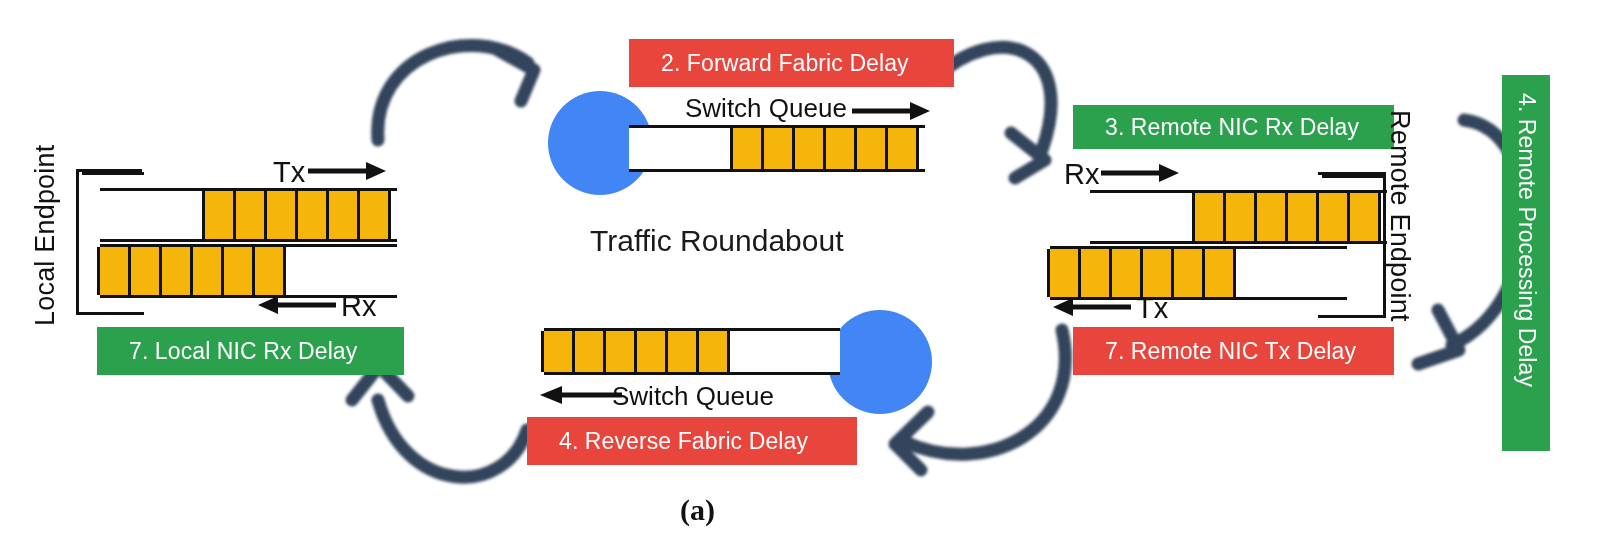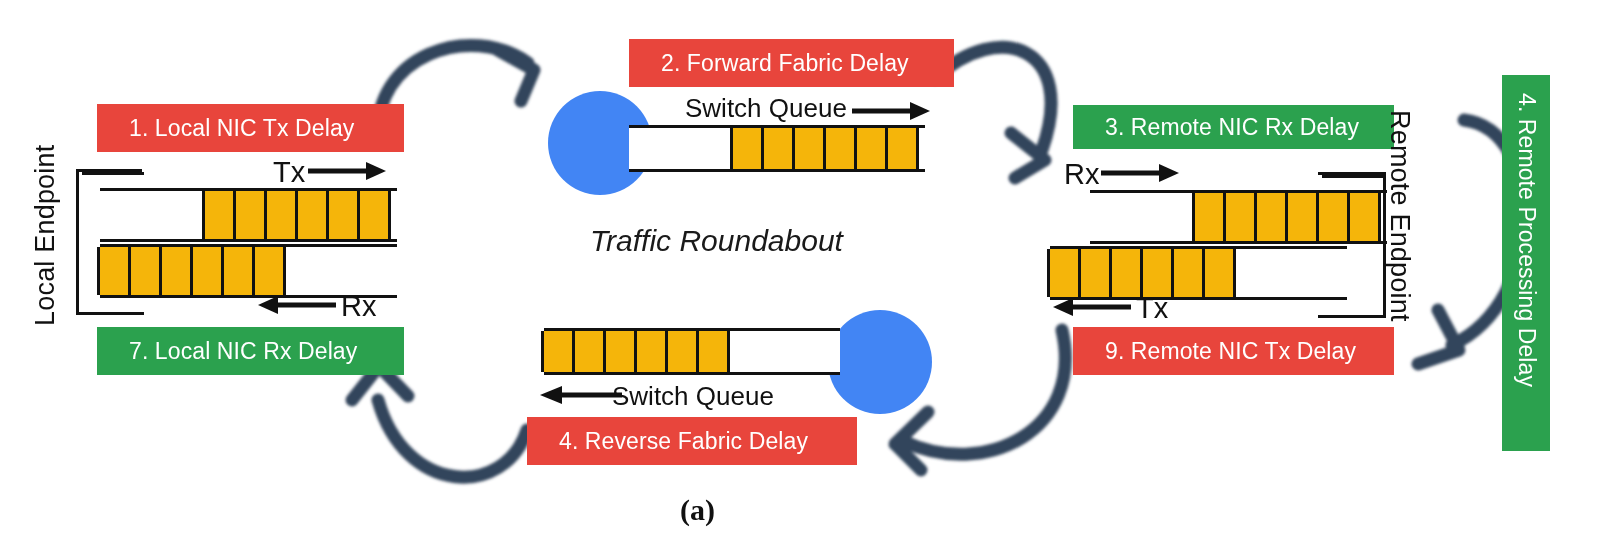--- a/index.html
+++ b/index.html
@@ -86,23 +86,20 @@
       </g>
     </g>
   </svg>
 
   <div class="vtext up" style="left:30px;top:108px;height:218px;">Local Endpoint</div>
 
   <div class="bracket" style="left:76px;top:169px;width:66px;height:146px;"></div>
   <div class="hline" style="left:82px;top:172px;width:62px;"></div>
   <div class="hline" style="left:82px;top:312px;width:62px;"></div>
 
-  <div class="lbl red" style="left:97px;top:104px;width:275px;height:48px;">
-    <span>1. Local NIC Tx Delay</span>
-  </div>
 
   <div class="small" style="left:273px;top:156px;">Tx</div>
   <svg style="position:absolute;left:308px;top:160px;width:78px;height:22px;" viewBox="0 0 78 22">
     <line x1="0" y1="11" x2="60" y2="11" stroke="#111" stroke-width="5"></line>
     <polygon points="58,2 78,11 58,20" fill="#111"></polygon>
   </svg>
 
   <div class="queue" style="left:100px;top:188px;width:297px;height:54px;">
     <div class="gap" style="width:105px;"></div>
     <div class="cell" style="width:34px;"></div>
@@ -148,21 +145,21 @@
   <div class="queue" style="left:629px;top:125px;width:296px;height:47px;">
     <div class="gap" style="width:104px;"></div>
     <div class="cell" style="width:34px;"></div>
     <div class="cell" style="width:34px;"></div>
     <div class="cell" style="width:34px;"></div>
     <div class="cell" style="width:34px;"></div>
     <div class="cell" style="width:34px;"></div>
     <div class="cell" style="width:34px;"></div>
   </div>
 
-  <div class="ctext" style="left:590px;top:224px;font-style:italic;">Traffic Roundabout</div>
+  <div class="ctext" style="left:590px;top:224px;">Traffic Roundabout</div>
 
   <div class="circle" style="left:828px;top:310px;width:104px;height:104px;"></div>
 
   <div class="queue" style="left:544px;top:328px;width:296px;height:47px;">
     <div class="cell" style="width:34px;"></div>
     <div class="cell" style="width:34px;"></div>
     <div class="cell" style="width:34px;"></div>
     <div class="cell" style="width:34px;"></div>
     <div class="cell" style="width:34px;"></div>
     <div class="cell" style="width:34px;"></div>
@@ -209,21 +206,21 @@
     <div class="gap" style="width:105px;"></div>
   </div>
 
   <svg style="position:absolute;left:1053px;top:296px;width:78px;height:22px;" viewBox="0 0 78 22">
     <line x1="18" y1="11" x2="78" y2="11" stroke="#111" stroke-width="5"></line>
     <polygon points="20,2 0,11 20,20" fill="#111"></polygon>
   </svg>
   <div class="small" style="left:1136px;top:292px;">Tx</div>
 
   <div class="lbl red" style="left:1073px;top:327px;width:289px;height:48px;">
-    <span>9. Remote NIC Tx Delay</span>
+    <span>7. Remote NIC Tx Delay</span>
   </div>
 
   <div class="bracket right" style="left:1318px;top:172px;width:68px;height:146px;"></div>
   <div class="hline" style="left:1322px;top:175px;width:62px;"></div>
   <div class="hline" style="left:1322px;top:315px;width:62px;"></div>
 
   <div class="vtext" style="left:1384px;top:110px;height:245px;">Remote Endpoint</div>
 
   <div class="vlbl green" style="left:1502px;top:75px;width:48px;height:358px;">
     <span>4. Remote Processing Delay</span>

